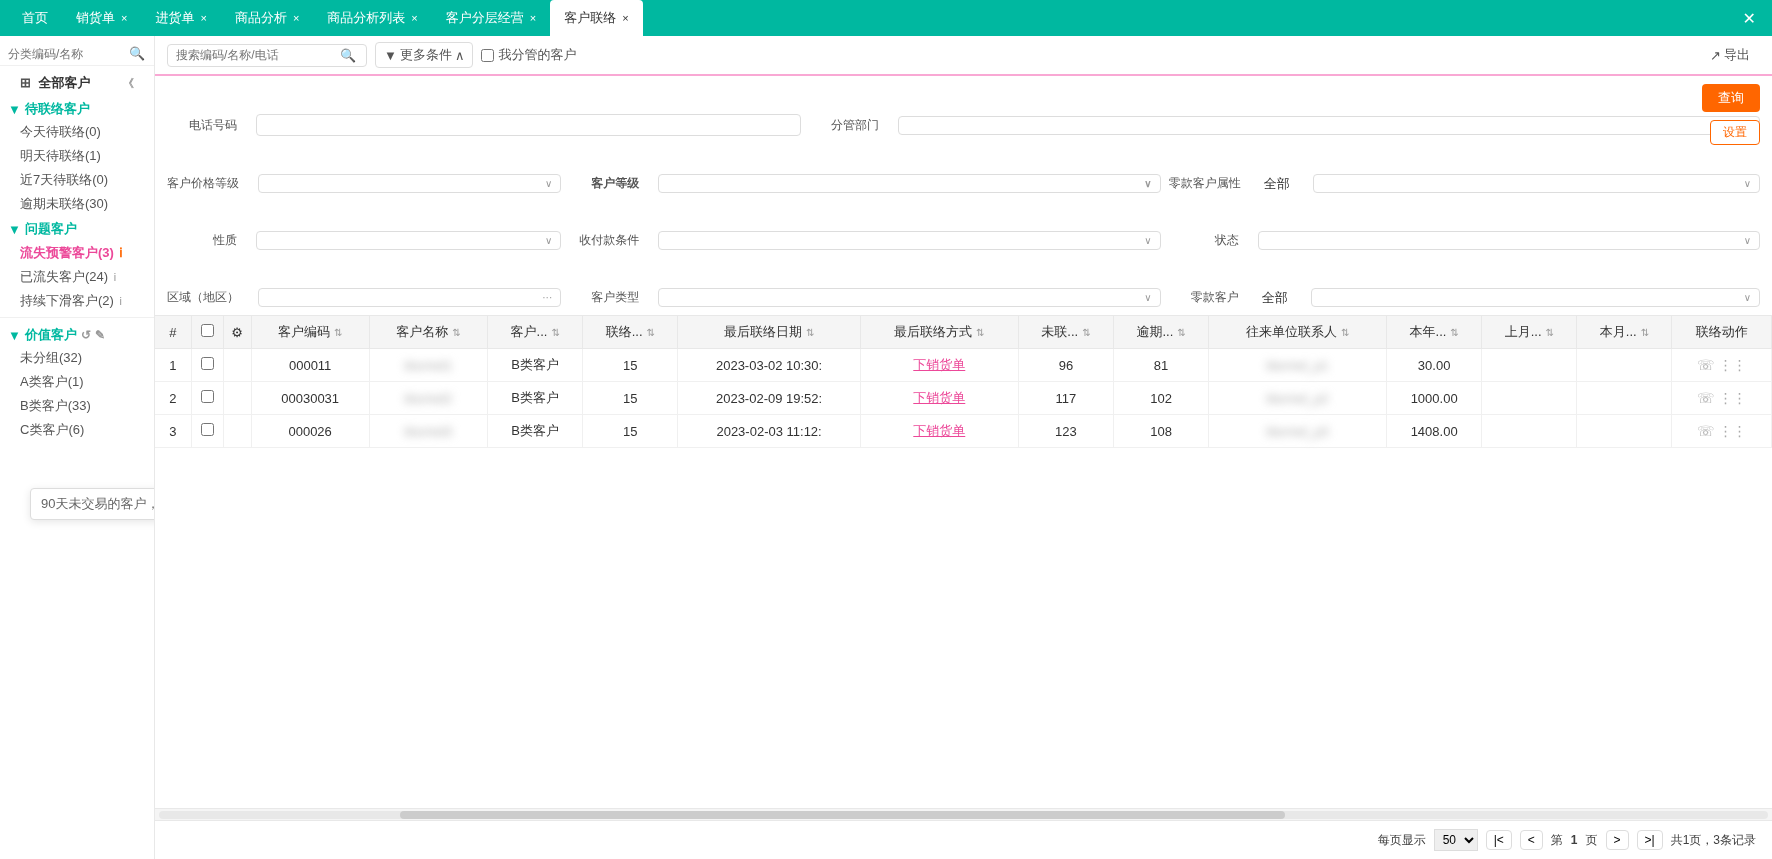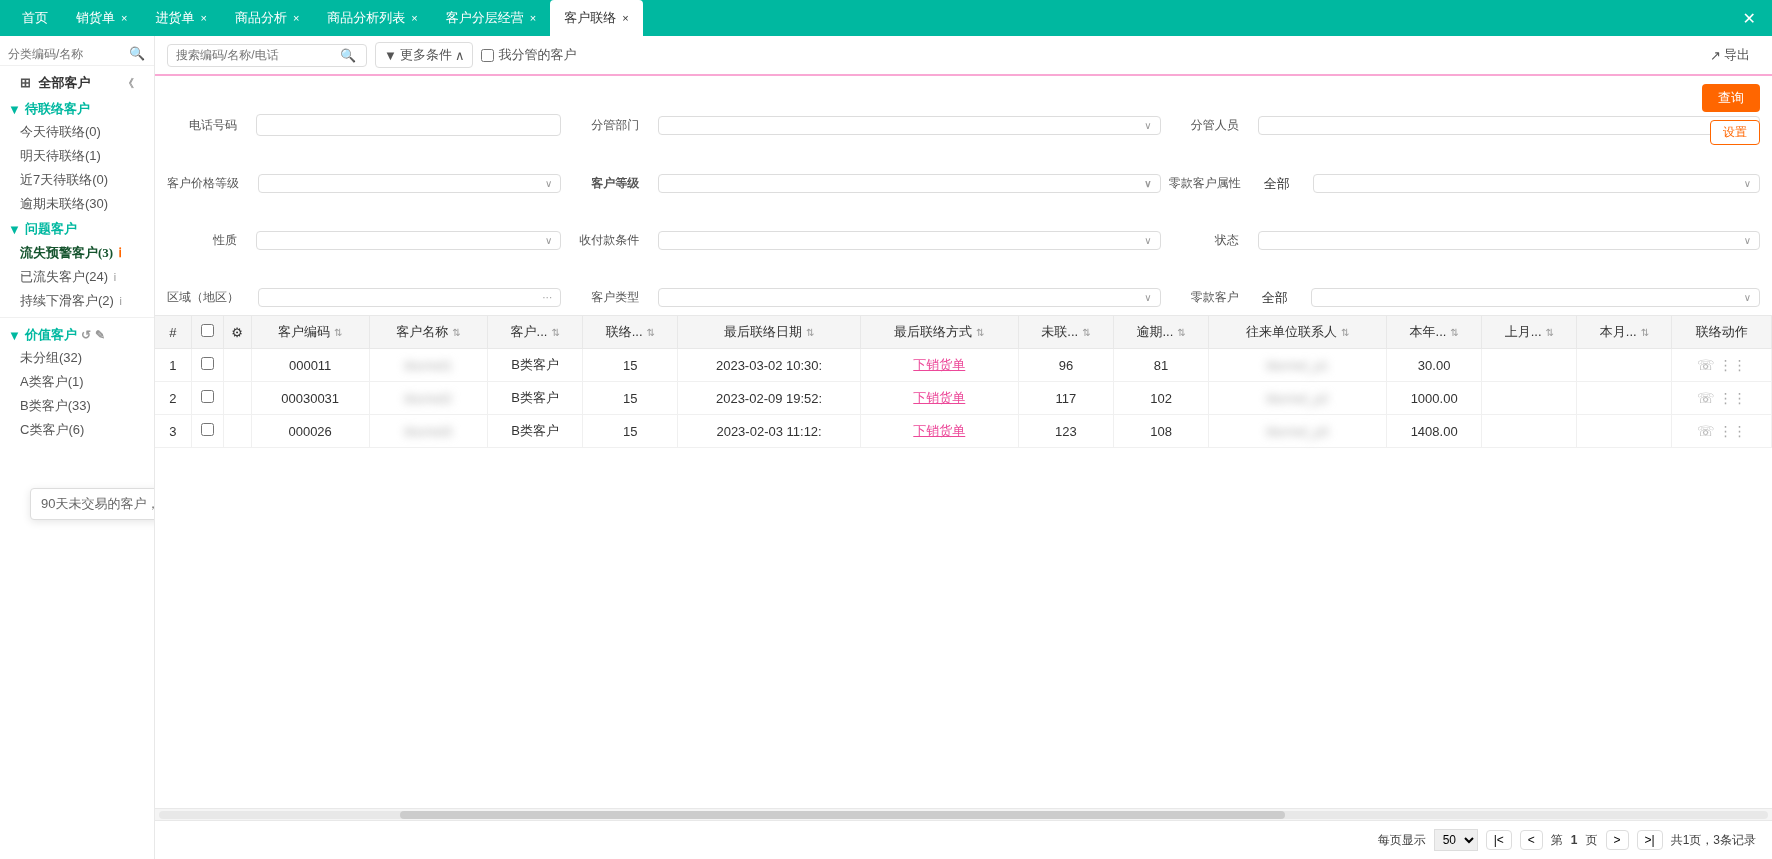--- a/index.html
+++ b/index.html
@@ -303,21 +303,21 @@
       <span>逾期未联络(30)</span>
     </div>
 
     <div class="sidebar-section-title">
       <span class="arrow">▼</span>
       <span>问题客户</span>
     </div>
 
     <div style="position:relative;">
       <div class="sidebar-item active">
-        <span style="color:#14532d;font-family:Liberation Serif, serif;">流失预警客户(3)</span>
+        <span style="color:#ec4899;">流失预警客户(3)</span>
         <span style="color:#ff6600;margin-left:2px;">ℹ</span>
       </div>
       <div class="tooltip-box">
         <span>90天未交易的客户，可能有流失风险。</span>
       </div>
     </div>
     <div class="sidebar-item">
       <span>已流失客户(24)</span>
       <span style="color:#999;margin-left:2px;font-size:11px;">ℹ</span>
     </div>
@@ -378,27 +378,20 @@
       <div class="filter-row">
         <div class="filter-field">
           <span class="filter-label">电话号码</span>
           <input class="filter-input" style="flex: 2 1 0%;">
         </div>
         <div class="filter-field" style="flex:1.5;">
           <span class="filter-label">分管部门</span>
           <div class="filter-select" style="flex:2;">
             <span></span>
             <span class="chevron">∨</span>
-          </div>
-        </div>
-        <div class="filter-field" style="flex:1.5;">
-          <span class="filter-label">分管人员</span>
-          <div class="filter-select" style="flex:2;">
-            <span></span>
-            <span class="filter-more">···</span>
           </div>
         </div>
       </div>
 
       <div class="filter-row">
         <div class="filter-field">
           <span class="filter-label">客户价格等级</span>
           <div class="filter-select" style="flex:2;">
             <span></span>
             <span class="chevron">∨</span>

